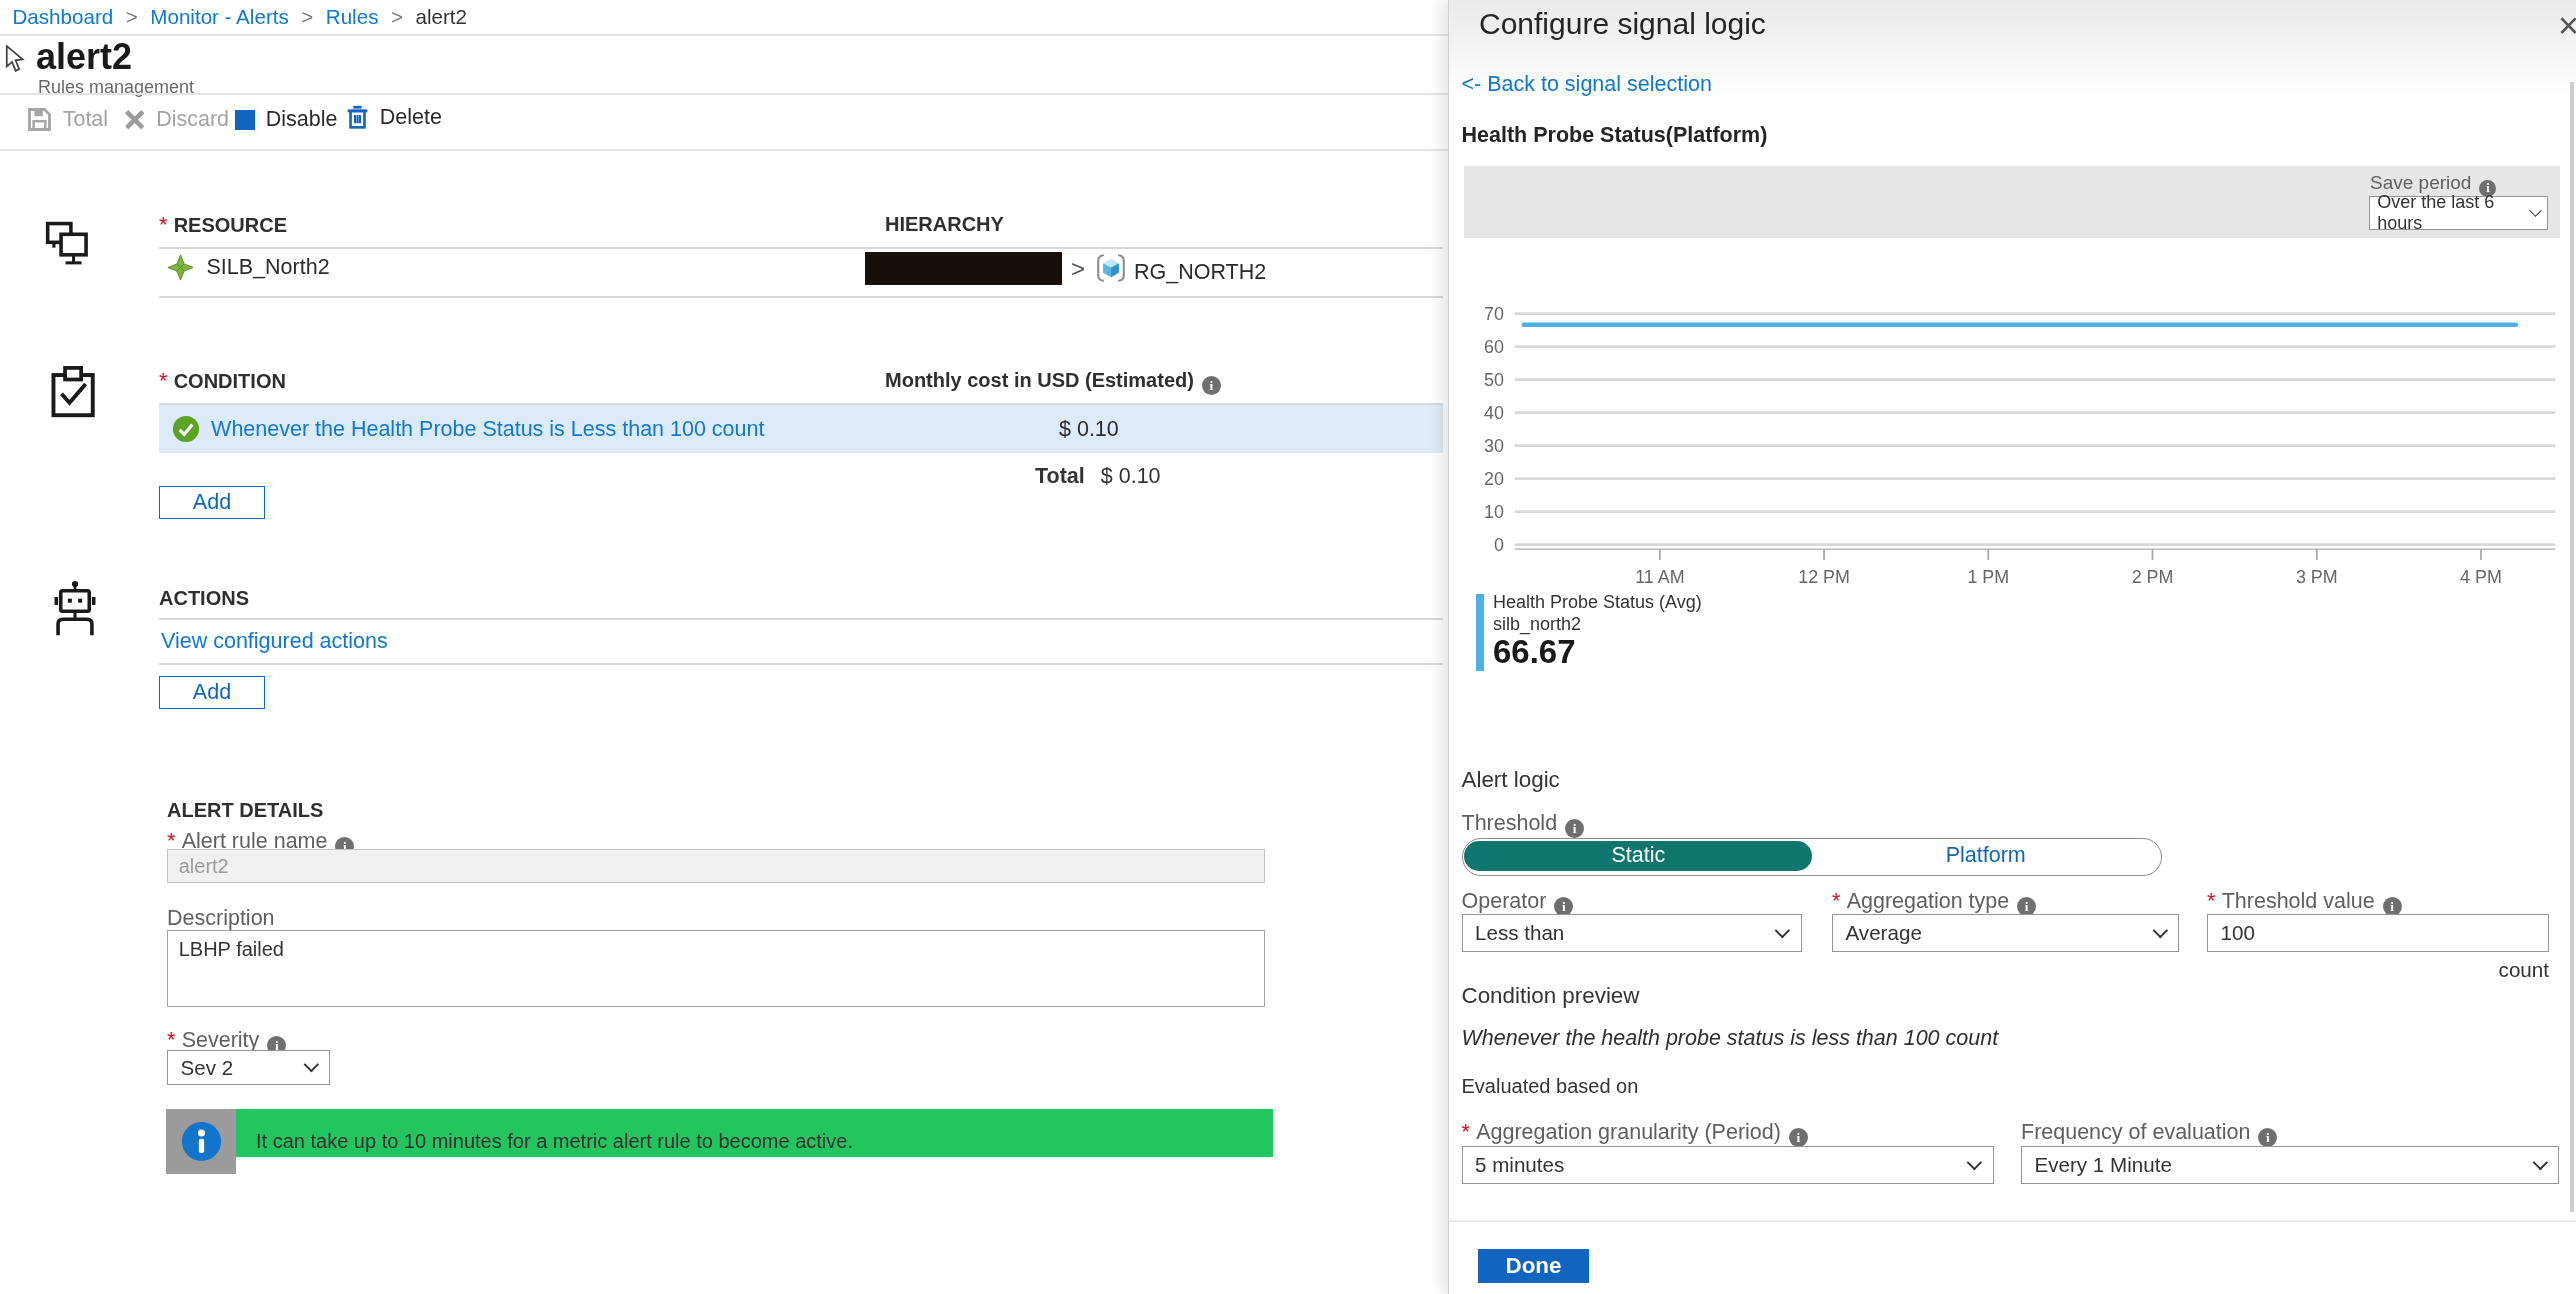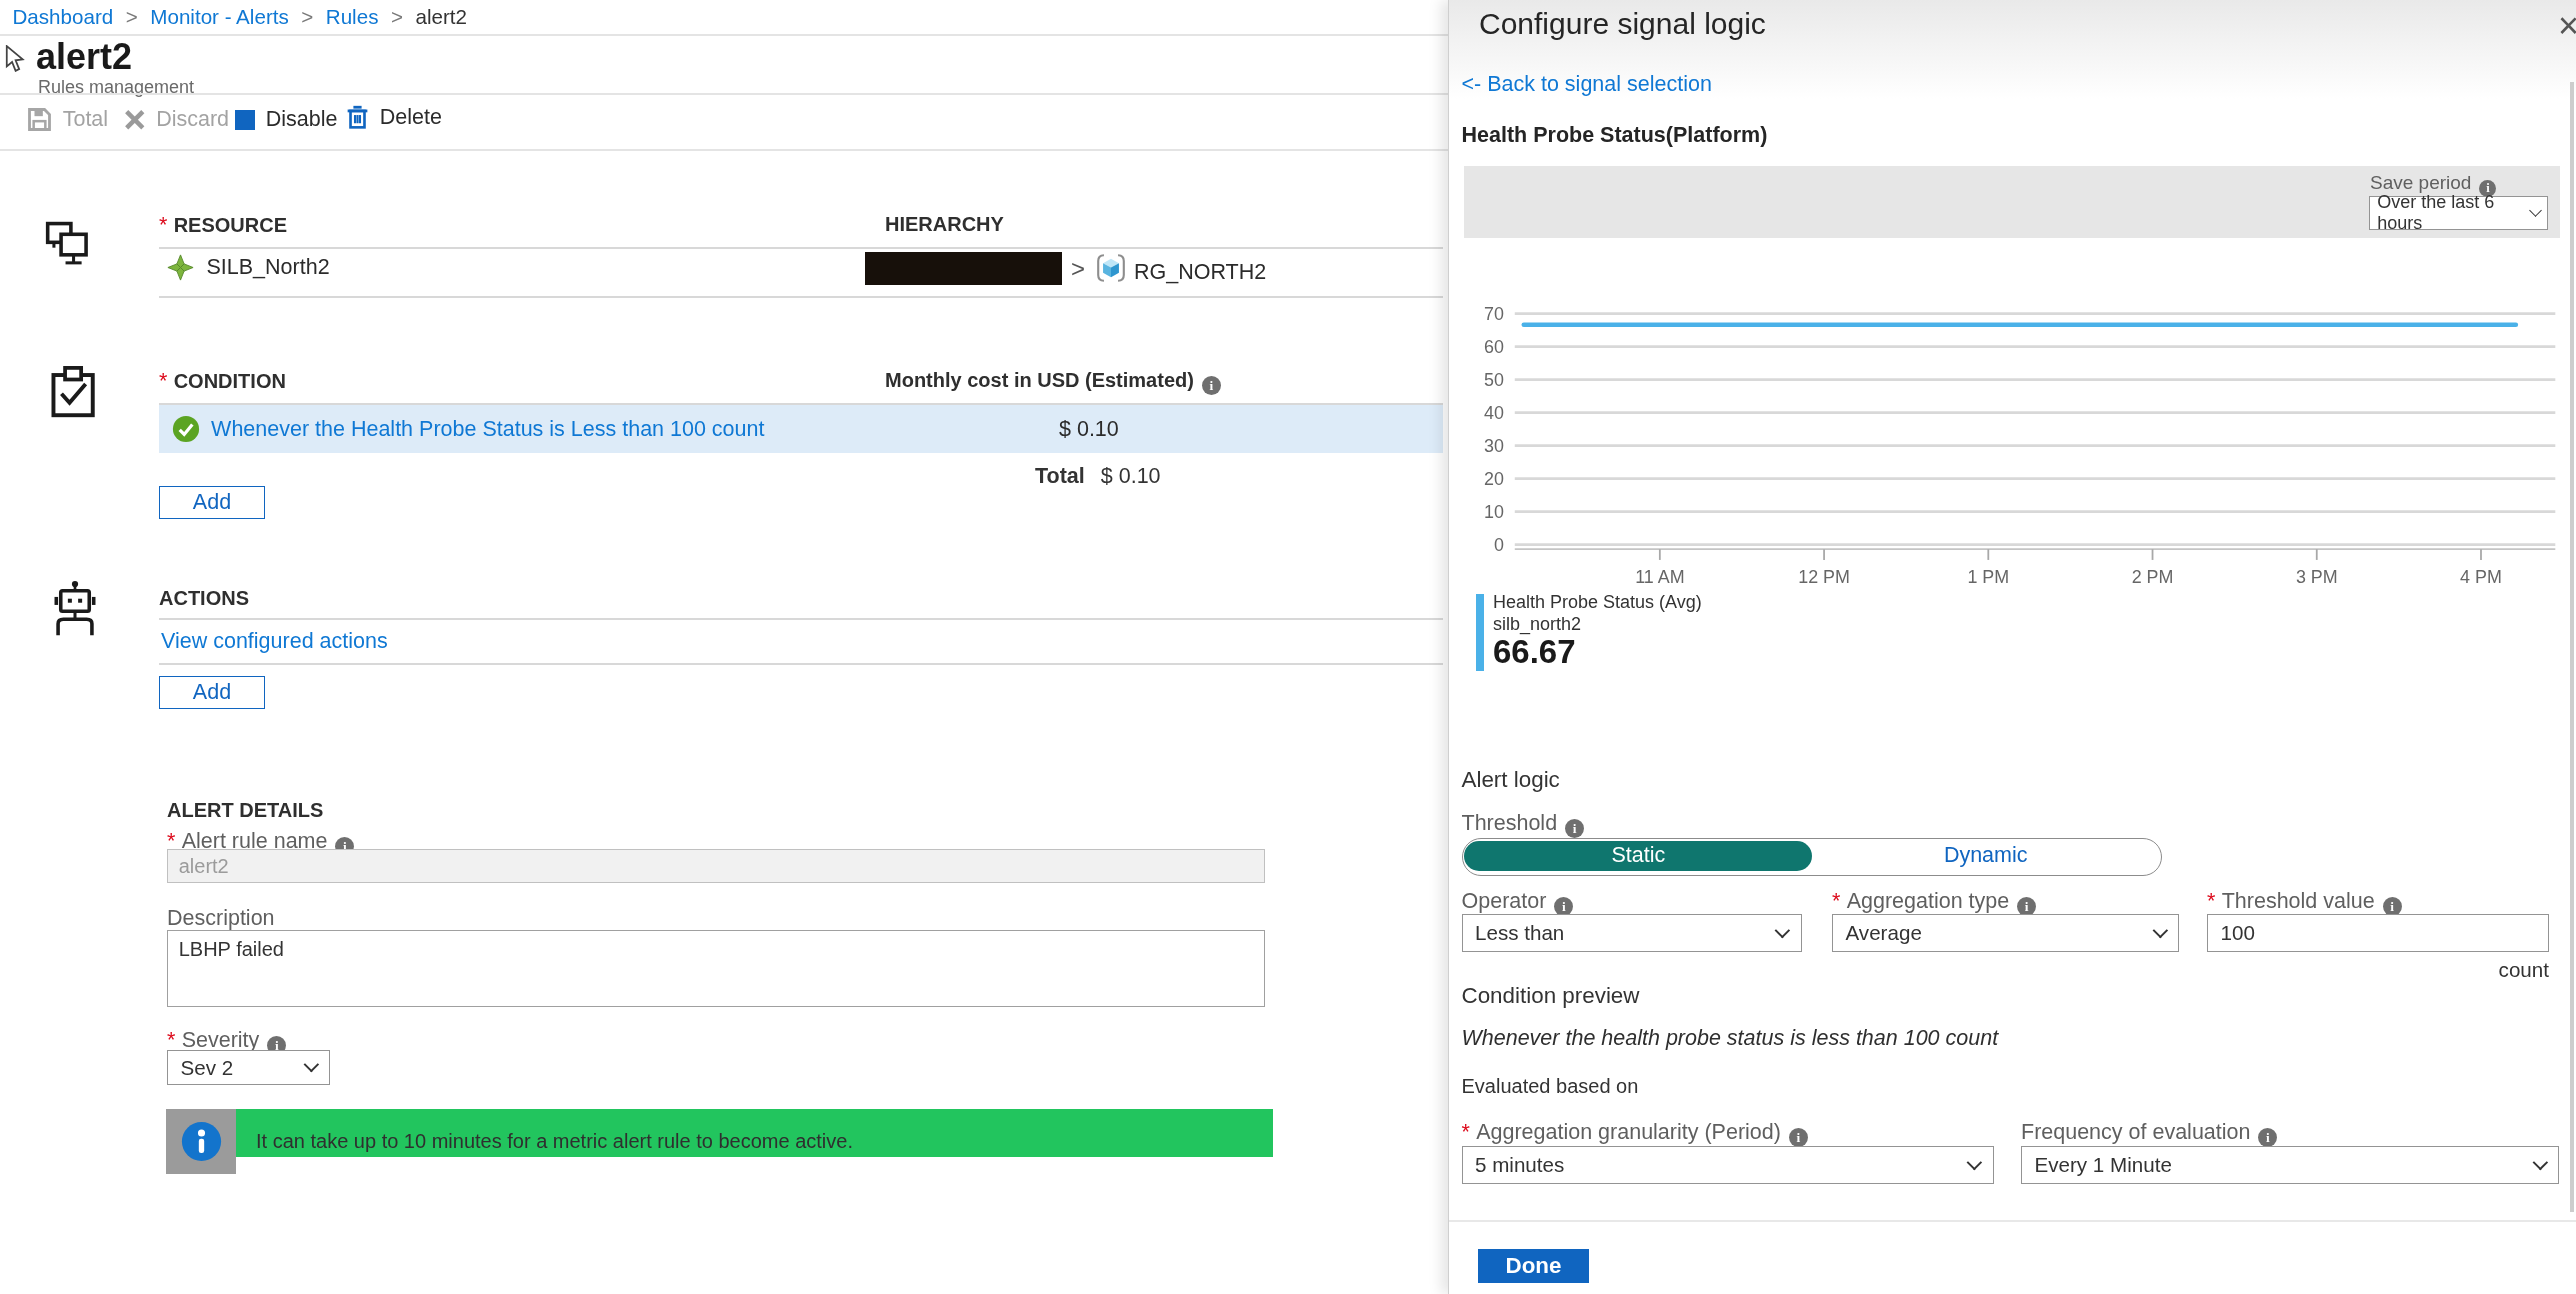--- a/index.html
+++ b/index.html
@@ -261,21 +261,21 @@
       <div style="position:absolute; left:17px; top:41px; font-size:33px; font-weight:600; color:#1a1a1a;">66.67</div>
     </div>
 
     <div class="abs" style="left:12.5px; top:767px; font-size:22.4px; color:#333;">Alert logic</div>
 
     <div class="abs" style="left:12.5px; top:811px;">
       <span class="lbl">Threshold</span><span class="info-i">i</span>
     </div>
     <div class="abs" style="left:12.5px; top:838px; width:700px; height:38px; border:1.8px solid #8c8c8c; border-radius:20px; background:#fff;">
       <div style="position:absolute; left:1.8px; top:1.8px; width:348px; height:30px; background:#0f766e; border-radius:16px; color:#fff; font-size:21.5px; display:flex; align-items:center; justify-content:center;">Static</div>
-      <div style="position:absolute; right:1.8px; top:1.8px; width:346px; height:30px; color:#1065c0; font-size:21.5px; display:flex; align-items:center; justify-content:center;">Dynamic</div>
+      <div style="position:absolute; right:1.8px; top:1.8px; width:346px; height:30px; color:#1065c0; font-size:21.5px; display:flex; align-items:center; justify-content:center;">Platform</div>
     </div>
 
     <div class="abs" style="left:12.5px; top:889px;">
       <span class="lbl">Operator</span><span class="info-i">i</span>
     </div>
     <div class="abs" style="left:383px; top:889px;">
       <span class="req">*</span><span class="lbl">Aggregation type</span><span class="info-i">i</span>
     </div>
     <div class="abs" style="left:758px; top:889px;">
       <span class="req">*</span><span class="lbl">Threshold value</span><span class="info-i">i</span>

